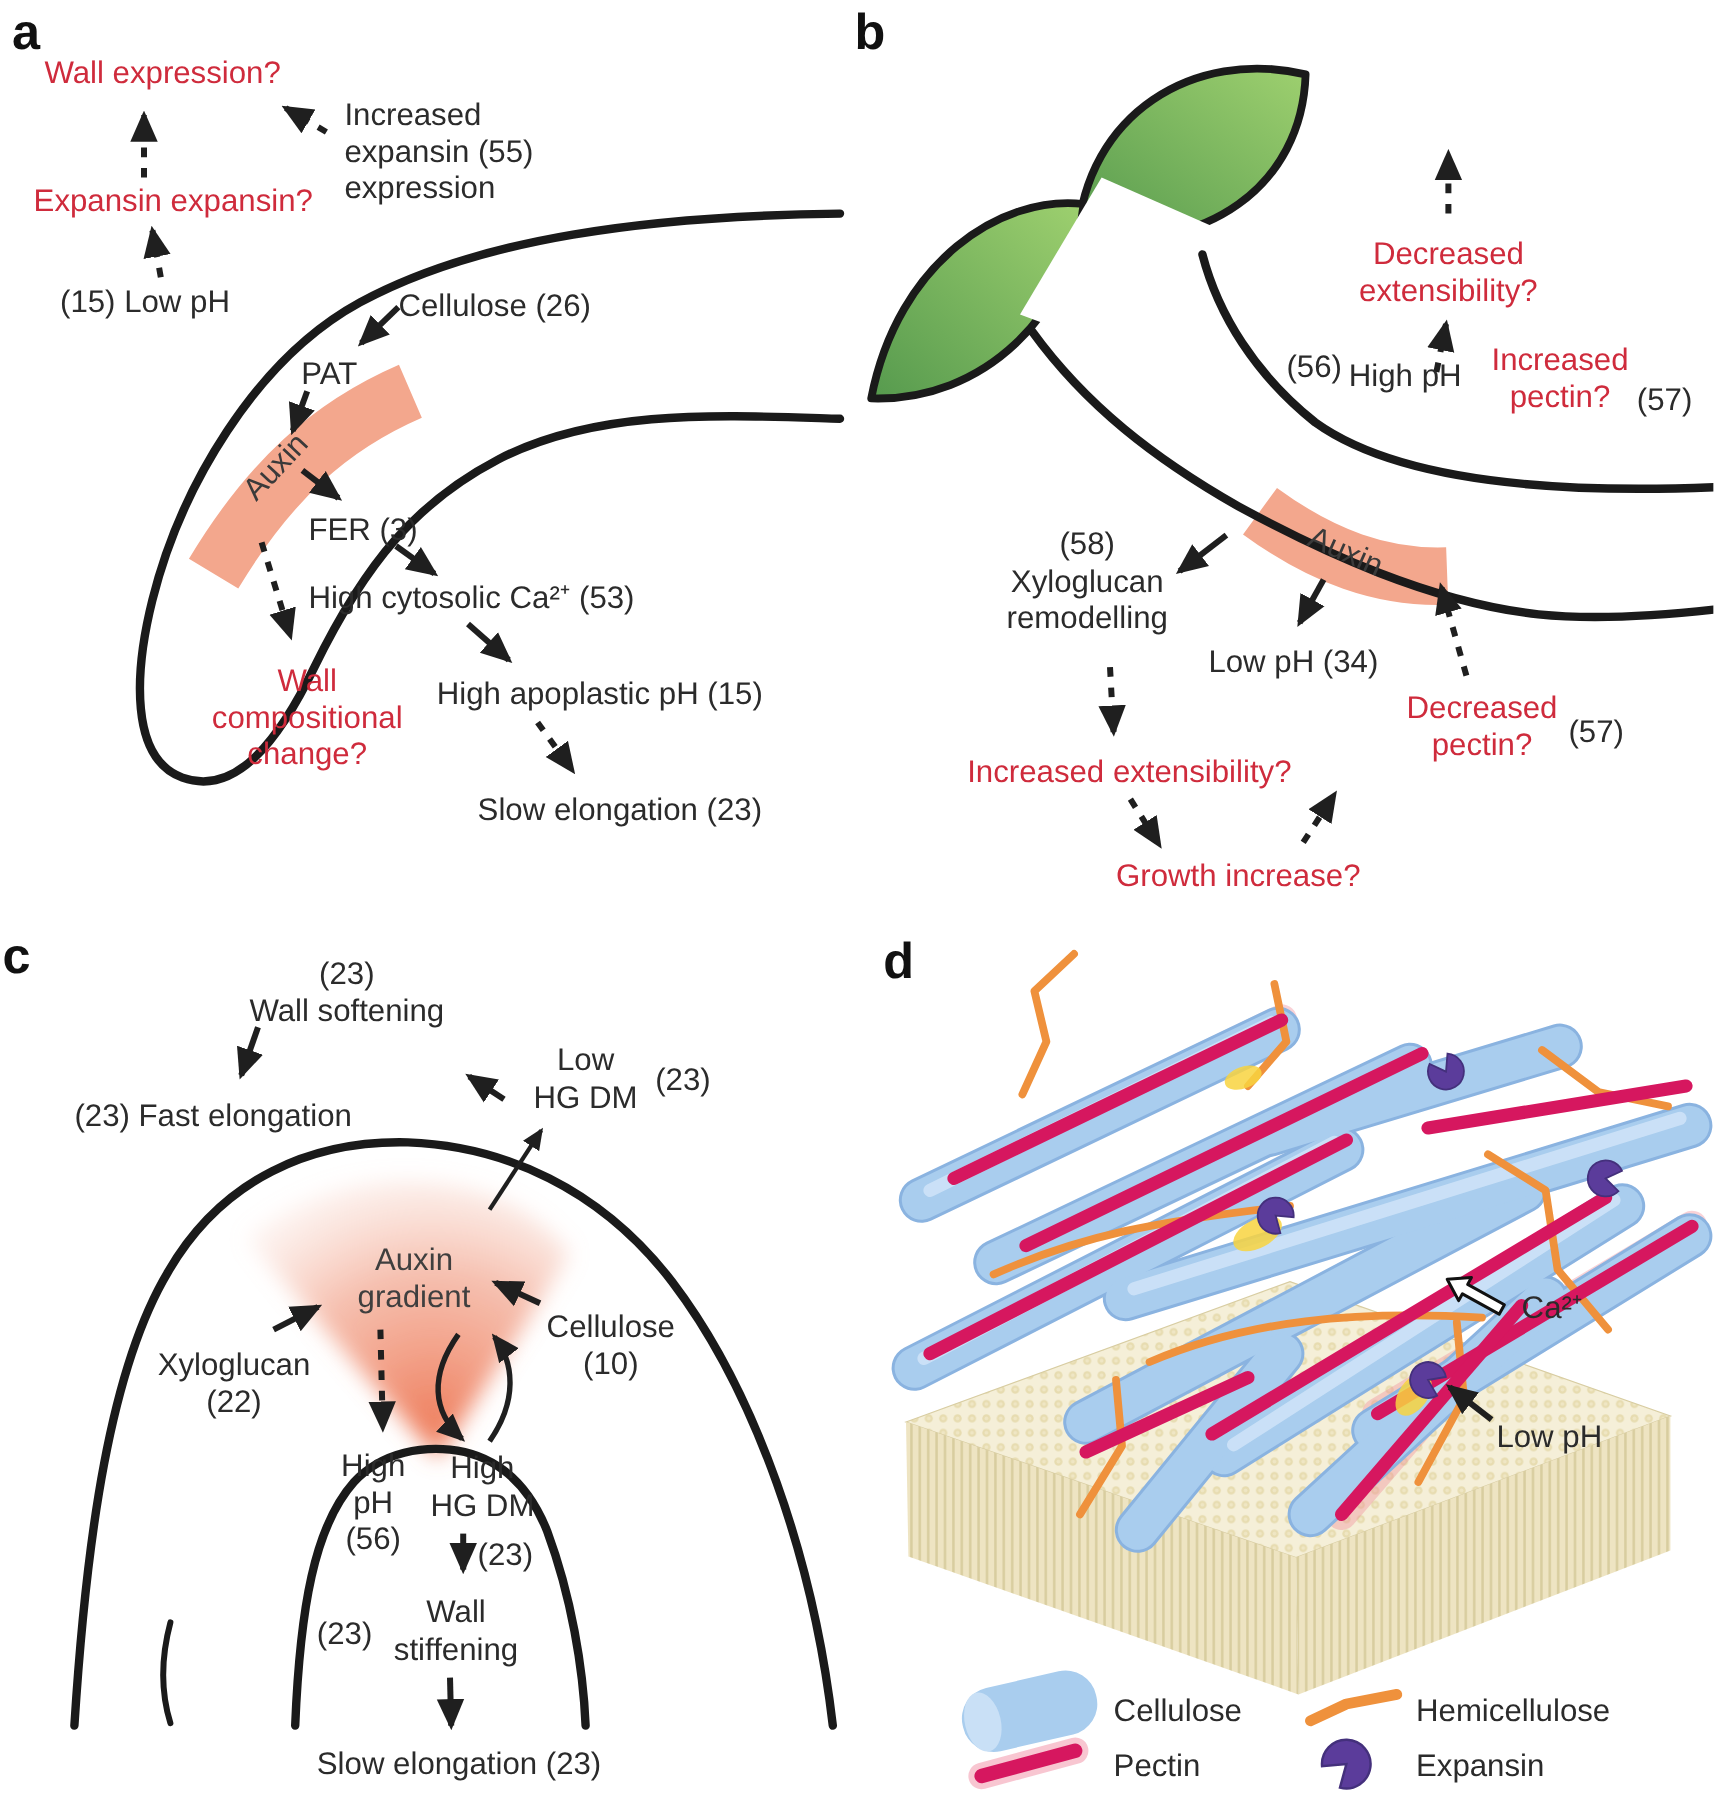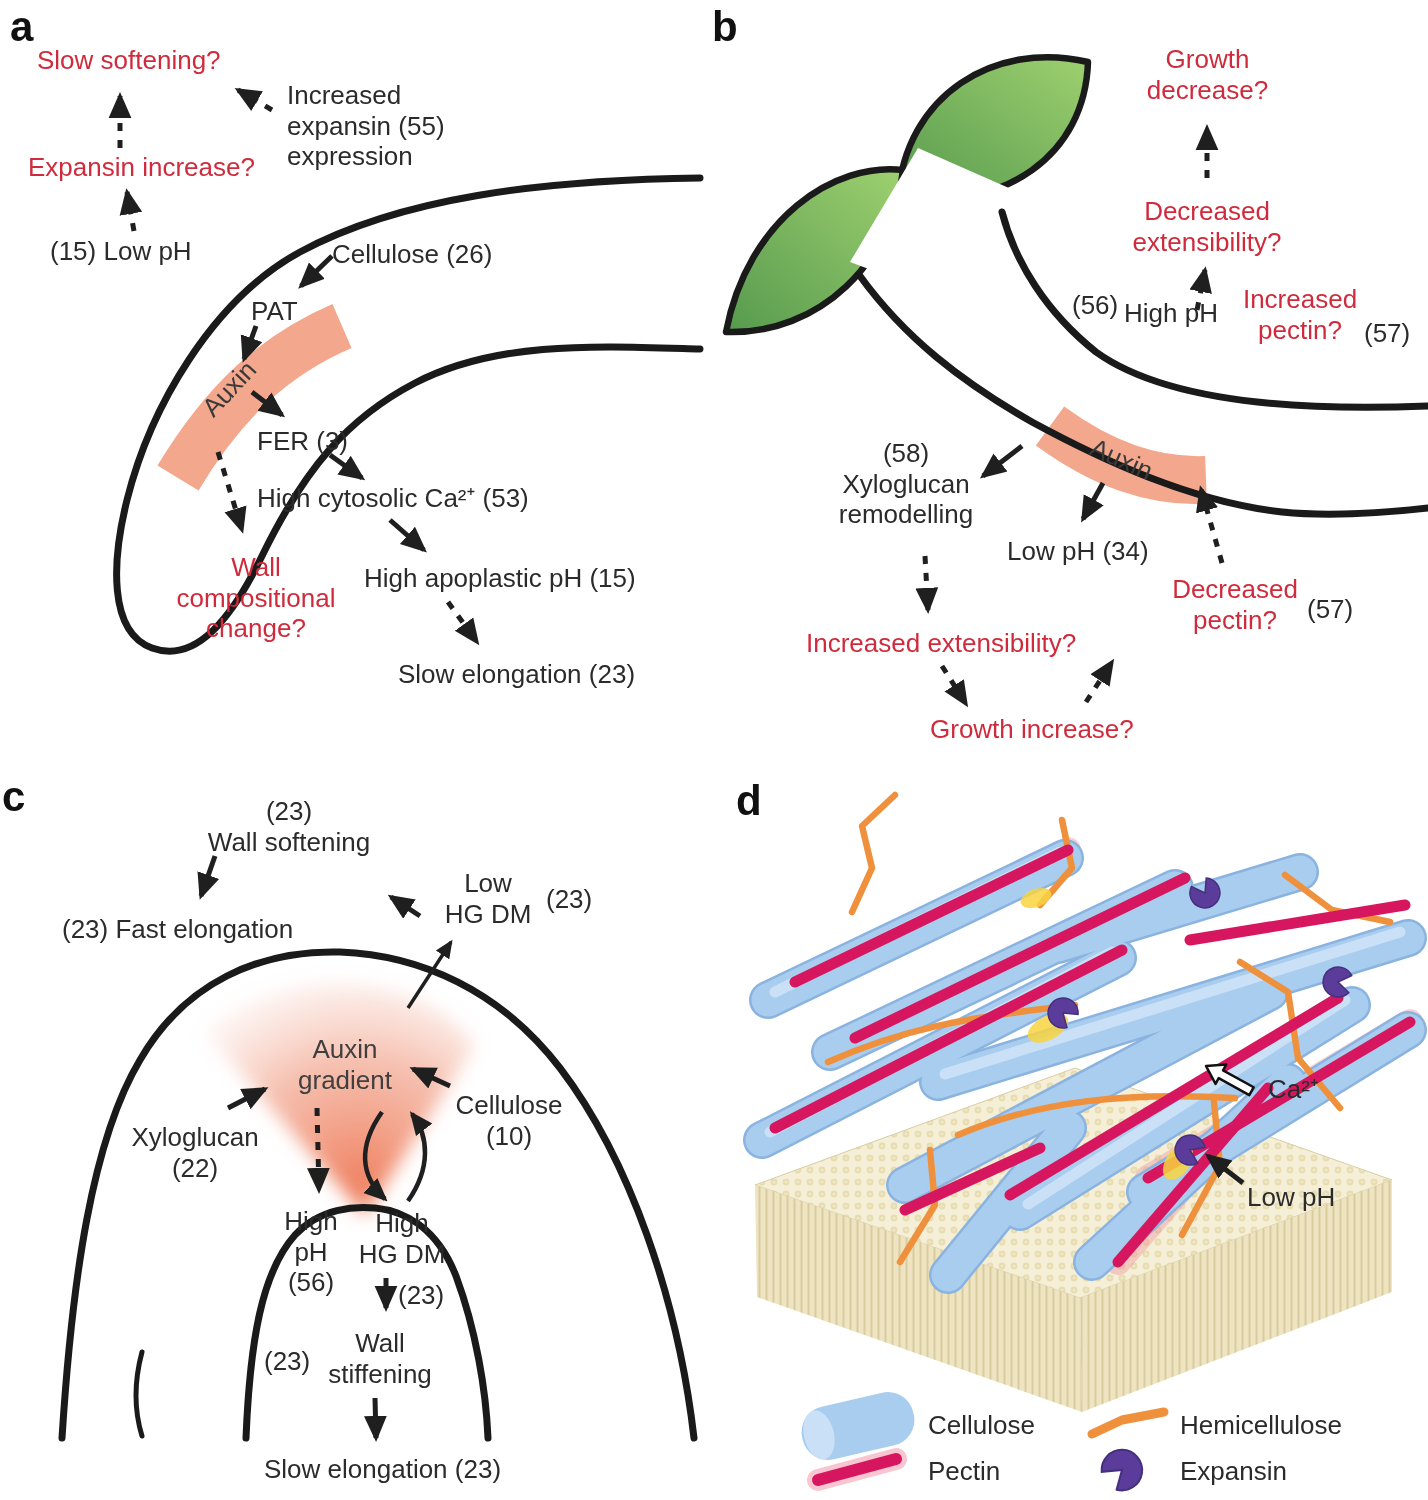--- a/index.html
+++ b/index.html
@@ -203,40 +203,38 @@
     <path d="M1092 1434 L1122 1420 L1164 1412" stroke="#ef913c" stroke-width="9" fill="none" stroke-linecap="round" stroke-linejoin="round"></path>
     <g stroke-linecap="round" fill="none">
       <path d="M818 1480 L896 1459" stroke="#f3a0b2" stroke-opacity="0.6" stroke-width="22"></path>
       <path d="M818 1480 L896 1459" stroke="#d6175f" stroke-width="12"></path>
     </g>
     <use href="#bean" transform="translate(1122 1470) rotate(140) scale(1.35)"></use>
   </g>
 </svg>
 
   <div class="plabel" style="left:10px;top:6px">a</div>
-  <div class="lbl red" style="left:37px;top:45px">Slow softening?</div>
+  <div class="lbl red" style="left:37px;top:45px">Wall expression?</div>
   <div class="lbl" style="left:287px;top:80px">Increased
 expansin (55)
 expression</div>
-  <div class="lbl red" style="left:28px;top:152px">Expansin increase?</div>
+  <div class="lbl red" style="left:28px;top:152px">Expansin expansin?</div>
   <div class="lbl" style="left:50px;top:236px">(15) Low pH</div>
   <div class="lbl" style="left:332px;top:239px">Cellulose (26)</div>
   <div class="lbl" style="left:251px;top:296px">PAT</div>
   <div class="lbl rot" style="left:196px;top:402px;transform:rotate(-47deg)">Auxin</div>
   <div class="lbl" style="left:257px;top:426px">FER (3)</div>
   <div class="lbl" style="left:257px;top:483px">High cytosolic Ca²⁺ (53)</div>
   <div class="lbl" style="left:364px;top:563px">High apoplastic pH (15)</div>
   <div class="lbl red ctr" style="left:172px;top:552px;width:168px">Wall
 compositional
 change?</div>
   <div class="lbl" style="left:398px;top:659px">Slow elongation (23)</div>
 
   <div class="plabel" style="left:712px;top:6px">b</div>
-  <div class="lbl red ctr" style="left:1135px;top:44px;width:145px">Growth
-decrease?</div>
   <div class="lbl red ctr" style="left:1122px;top:196px;width:170px">Decreased
 extensibility?</div>
   <div class="lbl" style="left:1072px;top:290px">(56)</div>
   <div class="lbl" style="left:1124px;top:298px">High pH</div>
   <div class="lbl red ctr" style="left:1238px;top:284px;width:124px">Increased
 pectin?</div>
   <div class="lbl" style="left:1364px;top:318px">(57)</div>
   <div class="lbl rot" style="left:1098px;top:432px;transform:rotate(24deg)">Auxin</div>
   <div class="lbl ctr" style="left:828px;top:438px;width:156px">(58)
 Xyloglucan

